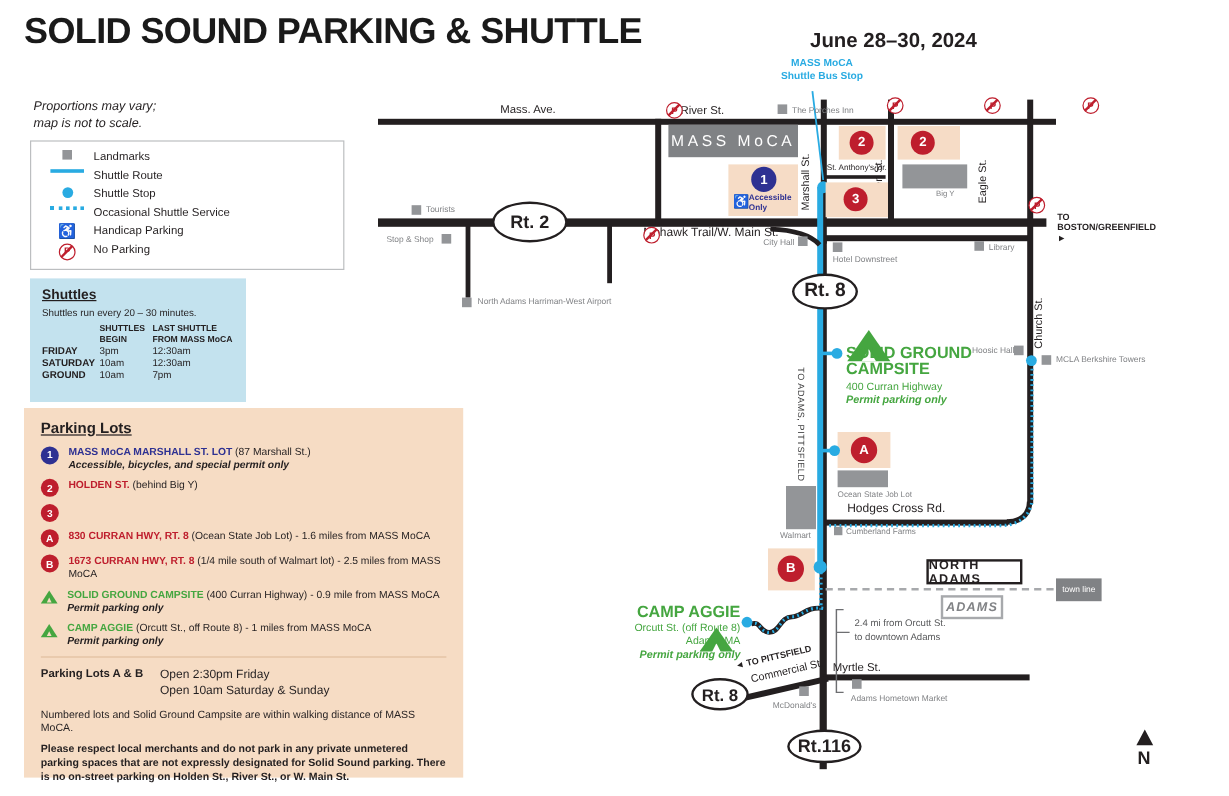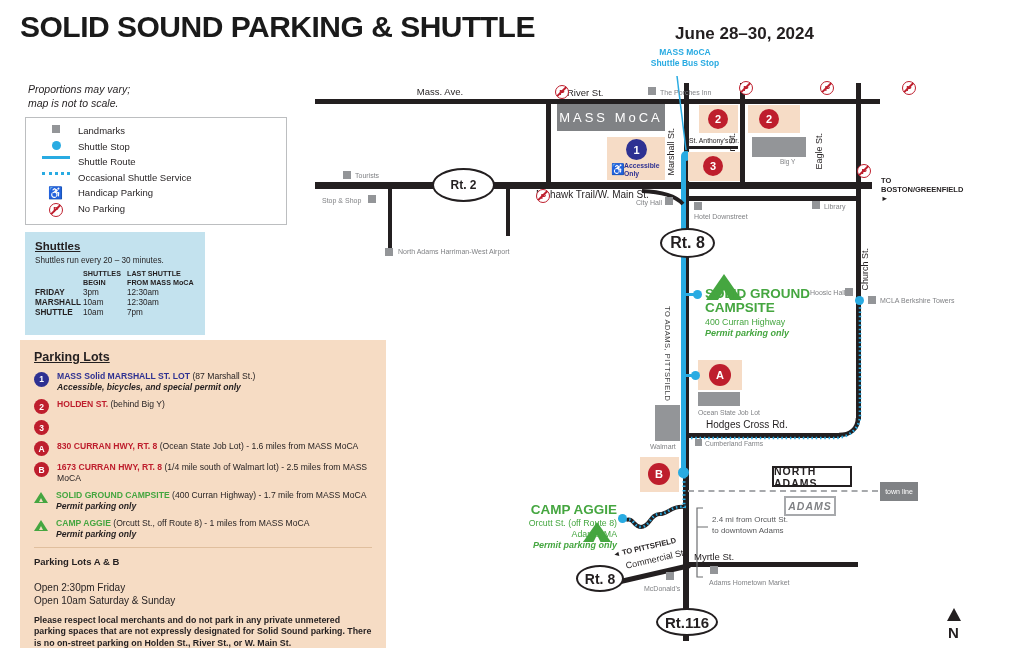--- a/index.html
+++ b/index.html
@@ -44,21 +44,21 @@
   .lot-badge { width:15px; height:15px; border-radius:50%; background:#be1e2d; color:#fff; font-weight:bold; font-size:8.5px; display:flex; align-items:center; justify-content:center; flex:none; margin-top:0.5px; }
   .lot-badge.navy { background:#2e3192; }
   .lot-text { font-size:8.6px; line-height:1.3; }
   .nm { font-weight:bold; }
   .nm-red { color:#be1e2d; } .nm-navy { color:#2e3192; } .nm-green { color:#45a640; }
   .lot-note { font-weight:bold; font-style:italic; }
   .plain-note { font-weight:normal; font-style:normal; }
   .tent-sm { position:relative; width:0; height:0; border-left:7px solid transparent; border-right:7px solid transparent; border-bottom:11px solid #45a640; flex:none; margin-top:2px; }
   .tent-sm::after { content:""; position:absolute; left:-2.5px; top:6.5px; border-left:2.5px solid transparent; border-right:2.5px solid transparent; border-bottom:4.5px solid #f6dcc4; }
   .pk-hr { border:none; border-top:1.5px solid #e0bf9e; margin:7px 0 8px 0; }
-  .ab-row { display:flex; gap:14px; margin-bottom:7px;flex-direction:column; }
+  .ab-row { display:flex; gap:14px; margin-bottom:7px; }
   .ab-t { font-size:9.5px; font-weight:bold; flex:none; }
   .ab-l { font-size:10px; line-height:1.35; }
   .pk-p { font-size:8.8px; line-height:1.3; margin-bottom:6px; }
   .pk-b { font-weight:bold; }
 
   
   .road-h { background:#231f20; }
   .road-v { background:#231f20; }
   .slabel { font-size:9.5px; color:#231f20; white-space:nowrap; }
   .glabel { font-size:7px; color:#808285; white-space:nowrap; line-height:1.25; }
@@ -98,29 +98,29 @@
   
   <div class="abs legend">
     <div class="legend-row">
       <span class="legend-ic">
           <span class="sq"></span>
         </span>
       <span class="legend-lb">Landmarks</span>
     </div>
     <div class="legend-row">
       <span class="legend-ic">
+          <span class="routeline"></span>
+        </span>
+      <span class="legend-lb">Shuttle Route</span>
+    </div>
+    <div class="legend-row">
+      <span class="legend-ic">
           <span class="dot dot9"></span>
         </span>
       <span class="legend-lb">Shuttle Stop</span>
-    </div>
-    <div class="legend-row">
-      <span class="legend-ic">
-          <span class="routeline"></span>
-        </span>
-      <span class="legend-lb">Shuttle Route</span>
     </div>
     <div class="legend-row">
       <span class="legend-ic">
           <span class="routedots"></span>
         </span>
       <span class="legend-lb">Occasional Shuttle Service</span>
     </div>
     <div class="legend-row">
       <span class="legend-ic">
           <span class="hc">♿</span>
@@ -143,71 +143,72 @@
     <div class="sh-sub">Shuttles run every 20 – 30 minutes.</div>
     <div class="sh-grid">
       <span></span>
       <span class="sh-h pre">SHUTTLES
 BEGIN</span>
       <span class="sh-h pre">LAST SHUTTLE
 FROM MASS MoCA</span>
       <span class="sh-day">FRIDAY</span>
       <span>3pm</span>
       <span>12:30am</span>
-      <span class="sh-day">MARSHALL</span>
+      <span class="sh-day">SATURDAY</span>
       <span>10am</span>
       <span>12:30am</span>
-      <span class="sh-day">SHUTTLE</span>
+      <span class="sh-day">GROUND</span>
       <span>10am</span>
       <span>7pm</span>
     </div>
   </div>
 
   
   <div class="abs parking">
     <div class="pk-title">Parking Lots</div>
 
     <div class="lot-row">
       <span class="lot-badge navy">1</span>
-      <span class="lot-text"><span class="nm nm-navy">MASS Solid MARSHALL ST. LOT</span><span> (87 Marshall St.)</span><br>
+      <span class="lot-text"><span class="nm nm-navy">MASS MoCA MARSHALL ST. LOT</span><span> (87 Marshall St.)</span><br>
       <span class="lot-note">Accessible, bicycles, and special permit only</span></span>
     </div>
     <div class="lot-row">
       <span class="lot-badge">2</span>
       <span class="lot-text"><span class="nm nm-red">HOLDEN ST.</span><span> (behind Big Y)</span></span>
     </div>
     <div class="lot-row">
       <span class="lot-badge">3</span>
     </div>
     <div class="lot-row">
       <span class="lot-badge">A</span>
       <span class="lot-text"><span class="nm nm-red">830 CURRAN HWY, RT. 8</span><span> (Ocean State Job Lot) - 1.6 miles from MASS MoCA</span></span>
     </div>
     <div class="lot-row">
       <span class="lot-badge">B</span>
       <span class="lot-text"><span class="nm nm-red">1673 CURRAN HWY, RT. 8</span><span> (1/4 mile south of Walmart lot) - 2.5 miles from MASS MoCA</span></span>
     </div>
     <div class="lot-row">
       <span class="tent-sm"></span>
-      <span class="lot-text"><span class="nm nm-green">SOLID GROUND CAMPSITE</span><span> (400 Curran Highway) - 1.7 mile from MASS MoCA</span><br>
+      <span class="lot-text"><span class="nm nm-green">SOLID GROUND CAMPSITE</span><span> (400 Curran Highway) - 0.9 mile from MASS MoCA</span><br>
       <span class="lot-note">Permit parking only</span></span>
     </div>
     <div class="lot-row">
       <span class="tent-sm"></span>
       <span class="lot-text"><span class="nm nm-green">CAMP AGGIE</span><span> (Orcutt St., off Route 8) - 1 miles from MASS MoCA</span><br>
       <span class="lot-note">Permit parking only</span></span>
     </div>
 
     <hr class="pk-hr">
 
     <div class="ab-row">
       <span class="ab-t">Parking Lots A &amp; B</span>
       <span class="ab-l pre">Open 2:30pm Friday
 Open 10am Saturday &amp; Sunday</span>
     </div>
+    <div class="pk-p">Numbered lots and Solid Ground Campsite are within walking distance of MASS MoCA.</div>
     <div class="pk-p pk-b">Please respect local merchants and do not park in any private unmetered parking spaces that are not expressly designated for Solid Sound parking. There is no on-street parking on Holden St., River St., or W. Main St.</div>
 
   </div>
 
   
 
   
   <div class="abs road-h" style="left:315px; top:99px; width:565px; height:5px;"></div>
   <div class="abs road-h" style="left:315px; top:182px; width:557px; height:6.5px;"></div>
   <div class="abs road-h" style="left:688px; top:196px; width:169px; height:4.5px;"></div>
@@ -290,21 +291,21 @@
 
   <div class="abs lotbox" style="left:698px; top:360px; width:44px; height:30px;"></div>
   <div class="abs ncirc" style="left:709px; top:364px; width:22px; height:22px; font-size:11px;">A</div>
   <div class="abs dot" style="left:691px; top:371px; width:9px; height:9px;"></div>
 
   <div class="abs lotbox" style="left:640px; top:457px; width:39px; height:35px;"></div>
   <div class="abs ncirc" style="left:648px; top:463px; width:22px; height:22px; font-size:11px;">B</div>
   <div class="abs dot" style="left:678px; top:467px; width:11px; height:11px;"></div>
 
   
-  <div class="abs oval" style="left:432px; top:168px; width:63px; height:34px; font-size:12px;">Rt. 2</div>
+  <div class="abs oval" style="left:410px; top:168px; width:63px; height:34px; font-size:15px;">Rt. 2</div>
   <div class="abs oval" style="left:660px; top:228px; width:55px; height:30px; font-size:16px;">Rt. 8</div>
   <div class="abs oval" style="left:576px; top:565px; width:48px; height:27px; font-size:14px;">Rt. 8</div>
   <div class="abs oval" style="left:656px; top:608px; width:62px; height:28px; font-size:15px;">Rt.116</div>
 
   
   <span class="abs sq" style="left:648px; top:87px;"></span>
   <div class="abs glabel" style="left:660px; top:89px;">The Porches Inn</div>
   <span class="abs sq" style="left:343px; top:171px;"></span>
   <div class="abs glabel" style="left:355px; top:172px;">Tourists</div>
   <div class="abs glabel" style="left:322px; top:197px;">Stop &amp; Shop</div>

